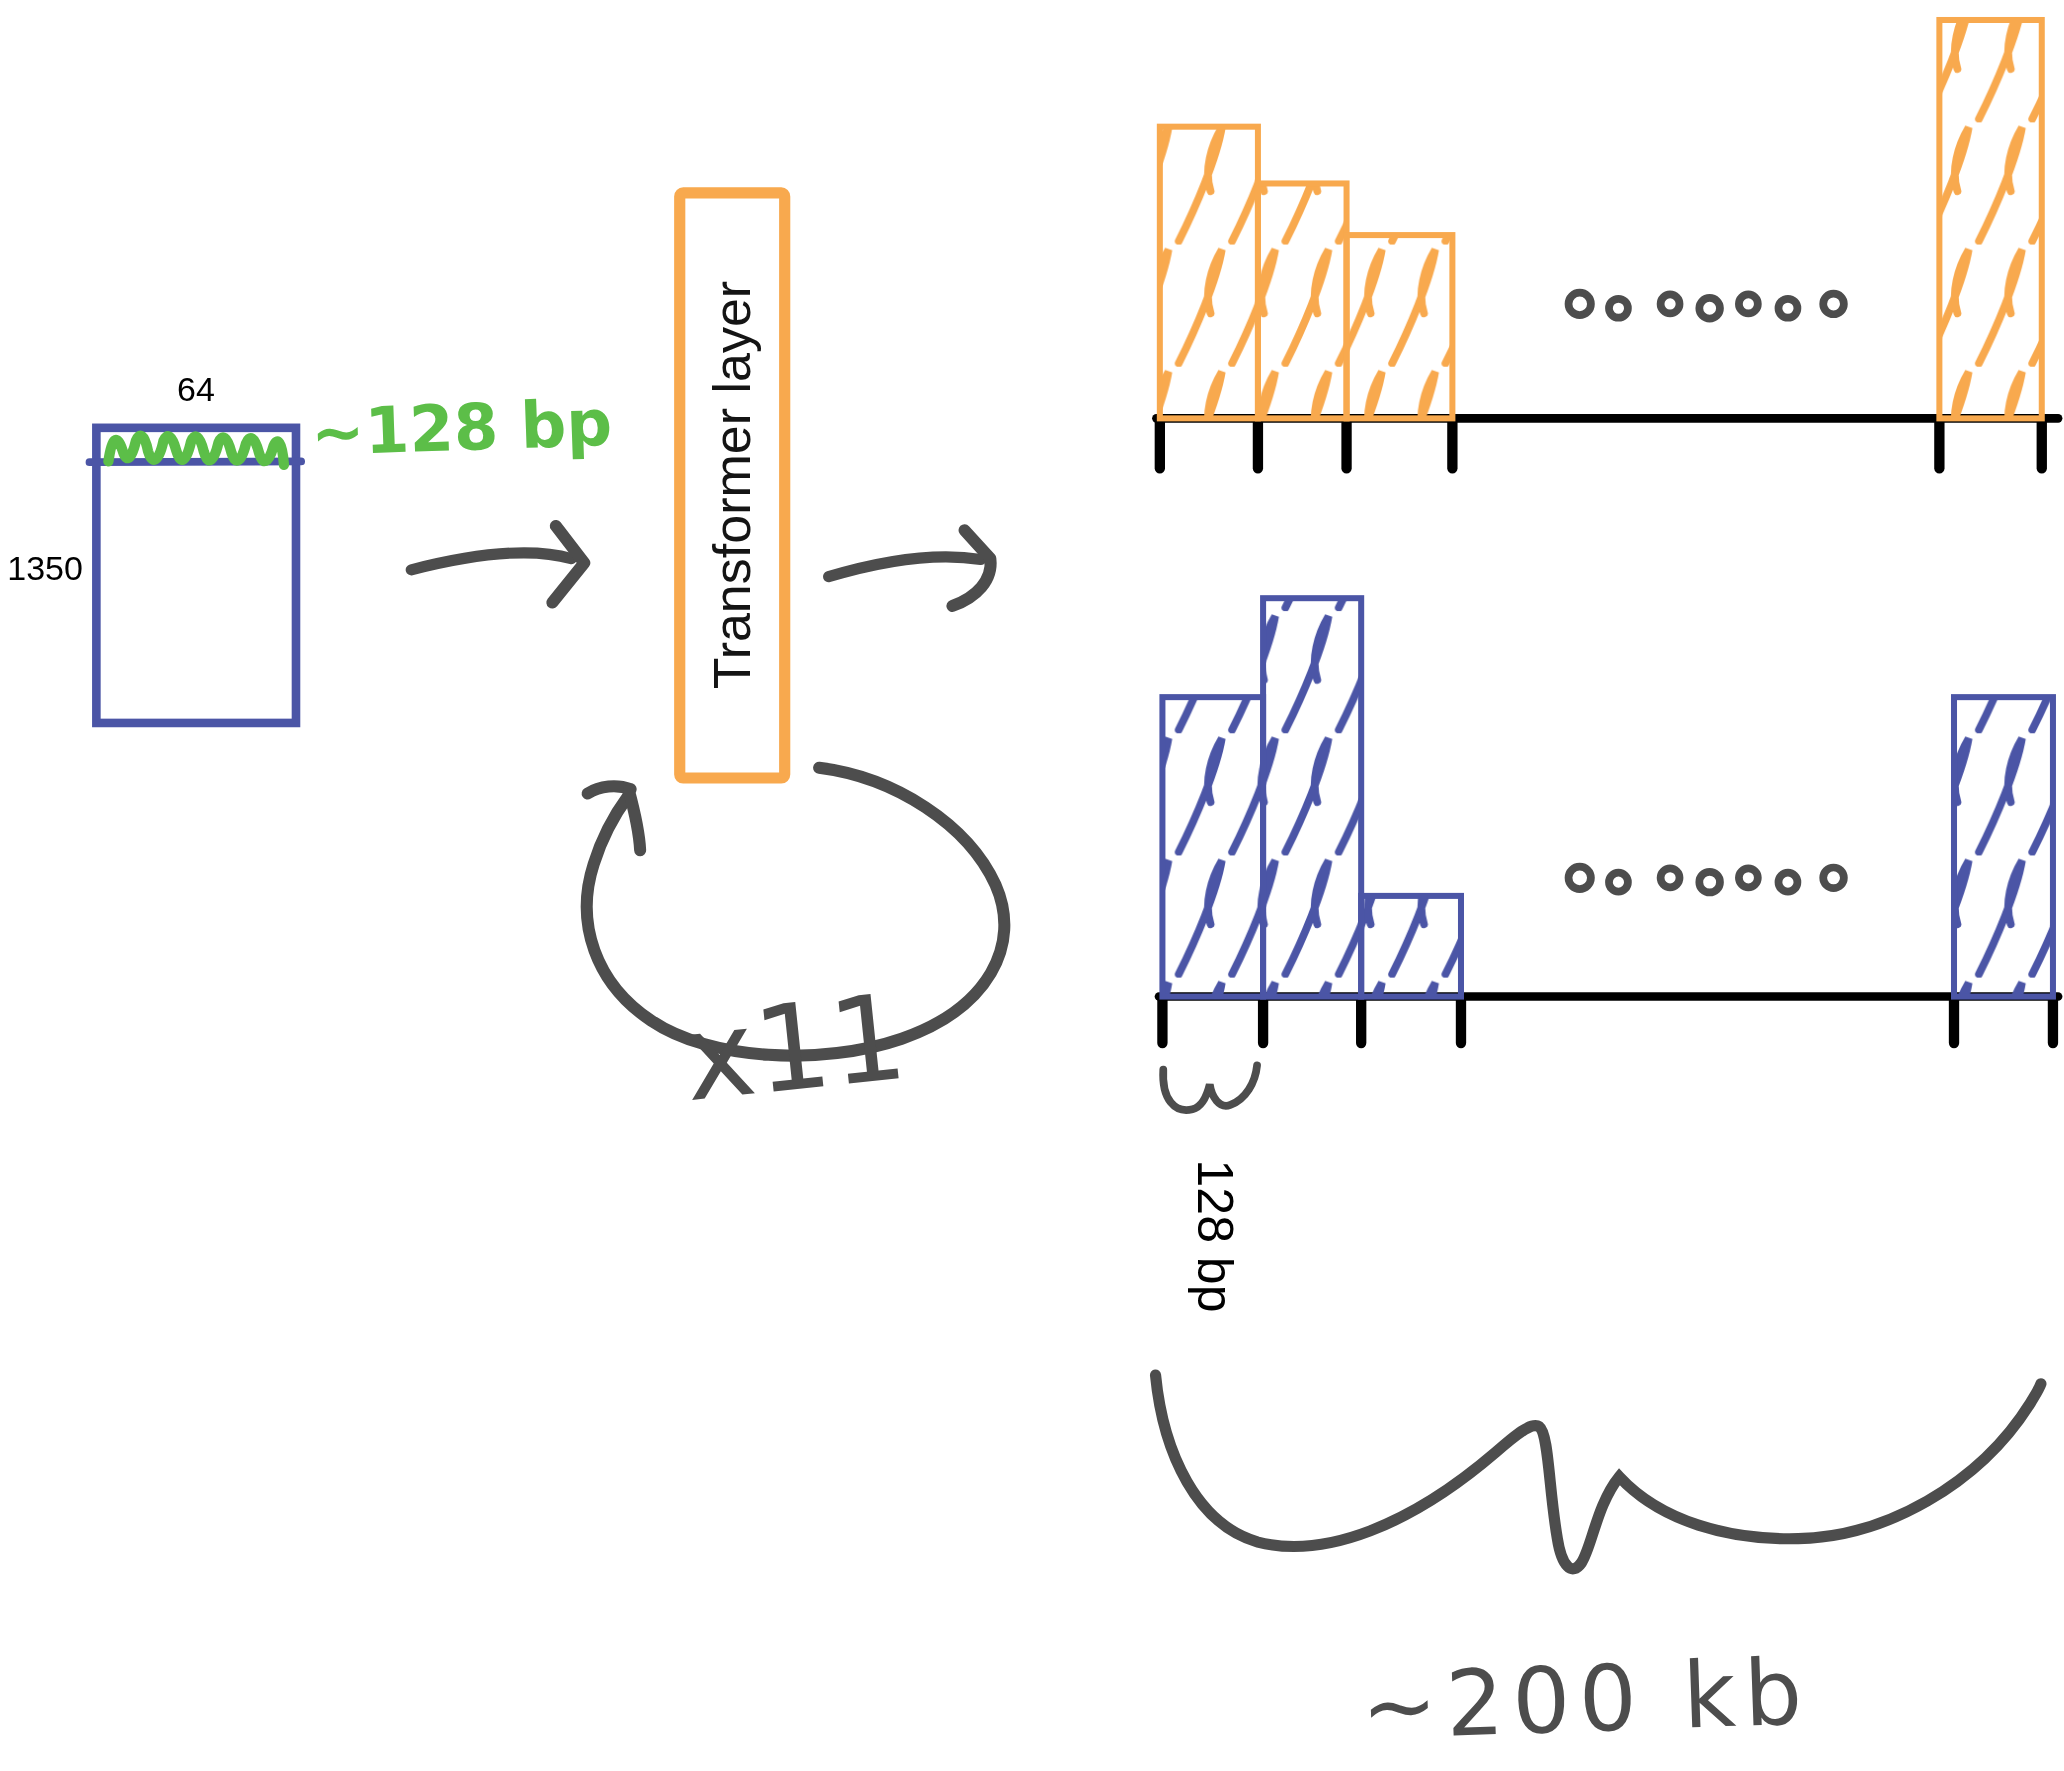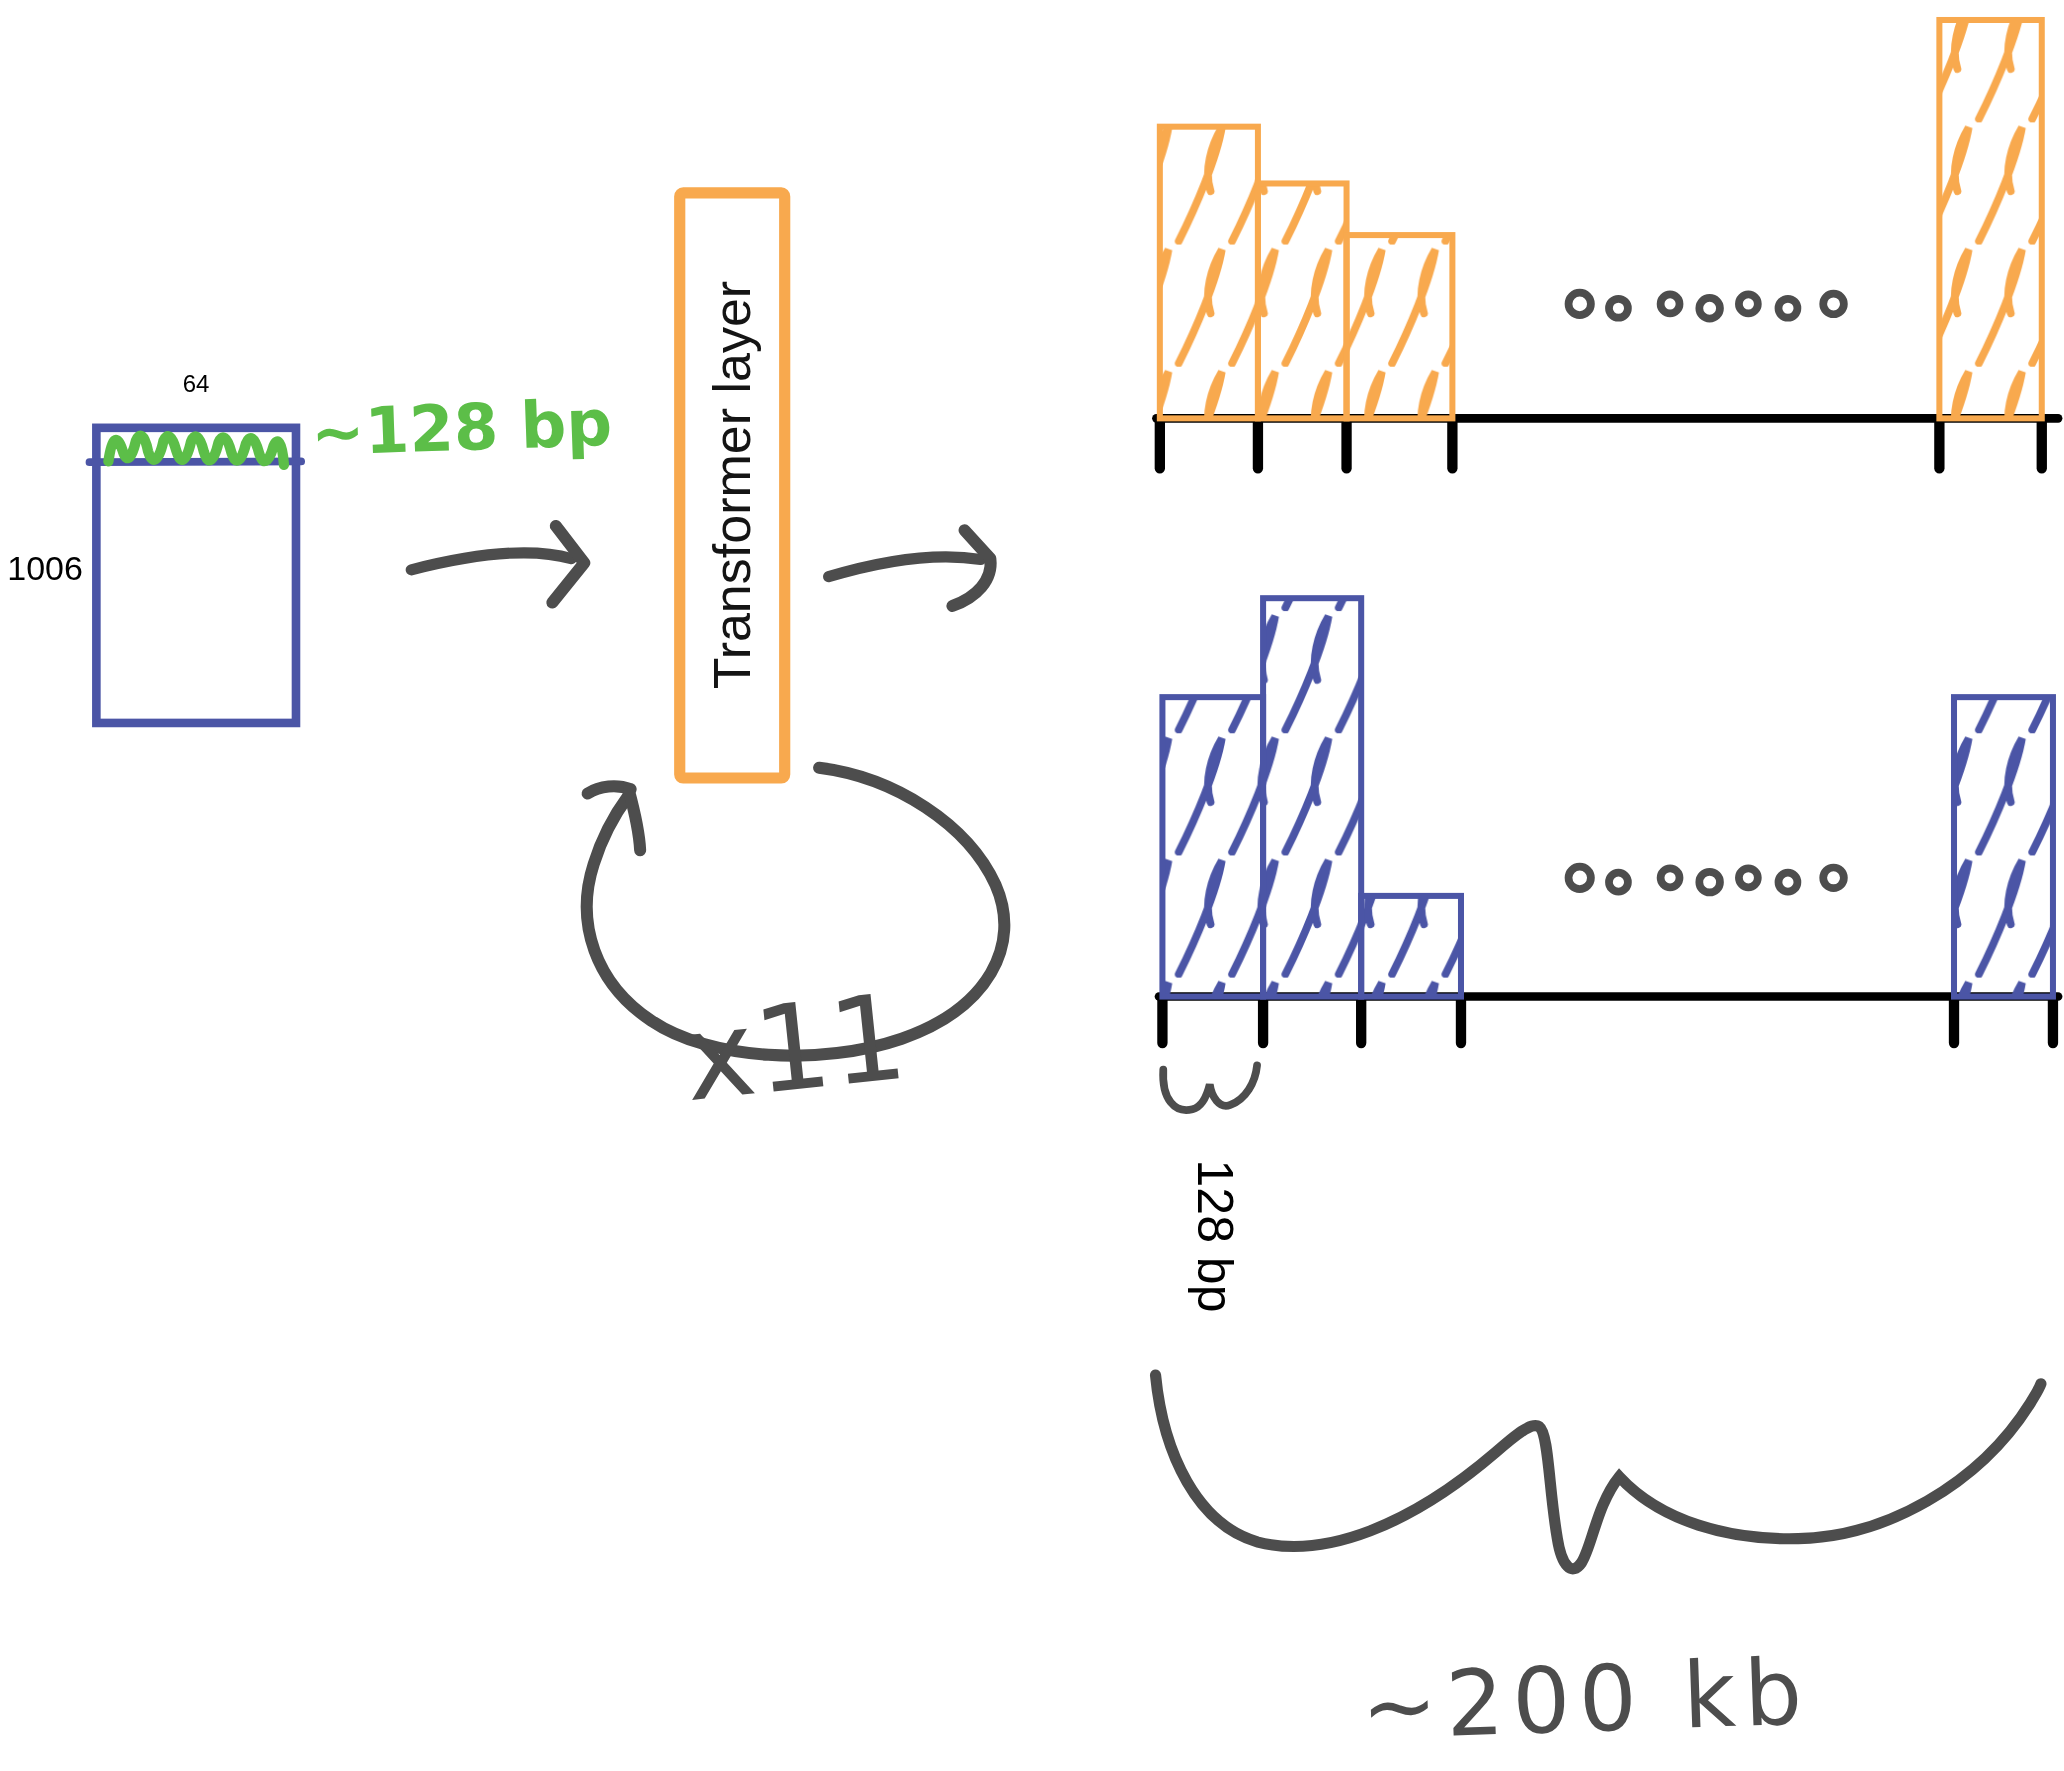--- a/index.html
+++ b/index.html
@@ -1,20 +1,20 @@
 <!DOCTYPE html>
 <html style="font-size:13.8px"><head>
 <meta charset="utf-8">
 <style>
   html,body{margin:0;padding:0;background:#ffffff;}
   .canvas{position:relative;width:2065px;height:1772px;background:#ffffff;overflow:hidden;
           font-family:"Liberation Sans",sans-serif;}
   .canvas svg.layer{position:absolute;left:0;top:0;}
   .lbl{position:absolute;color:#000;white-space:nowrap;line-height:1;}
-  .lbl-64{left:165px;top:372px;width:62px;text-align:center;font-size:24px;}
+  .lbl-64{left:165px;top:372px;width:62px;text-align:center;font-size:34px;}
   .lbl-1536{left:6.9px;top:551px;width:76px;text-align:right;font-size:34px;}
   .lbl-green{left:311px;top:396px;font-size:64px;font-weight:600;color:#5CBE48;
              transform:rotate(-2deg);font-family:"DejaVu Sans",sans-serif;}
   .lbl-transformer{left:732px;top:485px;font-size:52px;color:#141414;
                    transform:translate(-50%,-50%) rotate(-90deg);}
   .lbl-x11{left:684px;top:989px;font-size:119px;color:#4D4D4D;
            transform:rotate(-6deg);font-family:"DejaVu Sans",sans-serif;}
   .lbl-binbp{left:1215px;top:1236px;font-size:50px;color:#000;
              transform:translate(-50%,-50%) rotate(90deg);}
   .lbl-200kb{left:1361px;top:1654px;font-size:91px;color:#4D4D4D;letter-spacing:8.6px;
@@ -102,20 +102,20 @@
              C1408,1274 1417,1289 1430,1284 C1448,1277 1459,1258 1461,1238" fill="none" stroke-width="9" stroke-linecap="round" stroke="#4D4D4D"></path>
 
     <path d="M1343,1598 C1352,1690 1392,1772 1462,1792 C1540,1812 1640,1772 1738,1688
              C1762,1667 1780,1652 1789,1658 C1800,1666 1800,1730 1810,1788
              C1815,1820 1827,1832 1838,1816 C1850,1798 1856,1748 1882,1716
              C1930,1768 2010,1790 2090,1788 C2190,1786 2300,1726 2360,1630
              C2366,1620 2370,1614 2372,1608" fill="none" stroke-width="13" stroke-linecap="round" stroke="#4D4D4D"></path>
   </svg>
 
   <div class="lbl lbl-64">64</div>
-  <div class="lbl lbl-1536">1006</div>
+  <div class="lbl lbl-1536">1350</div>
   <div class="lbl lbl-green">~128 bp</div>
   <div class="lbl lbl-transformer">Transformer layer</div>
   <div class="lbl lbl-x11">x11</div>
   <div class="lbl lbl-binbp">128 bp</div>
   <div class="lbl lbl-200kb">~200 kb</div>
 </div>
 
 
 </body></html>

